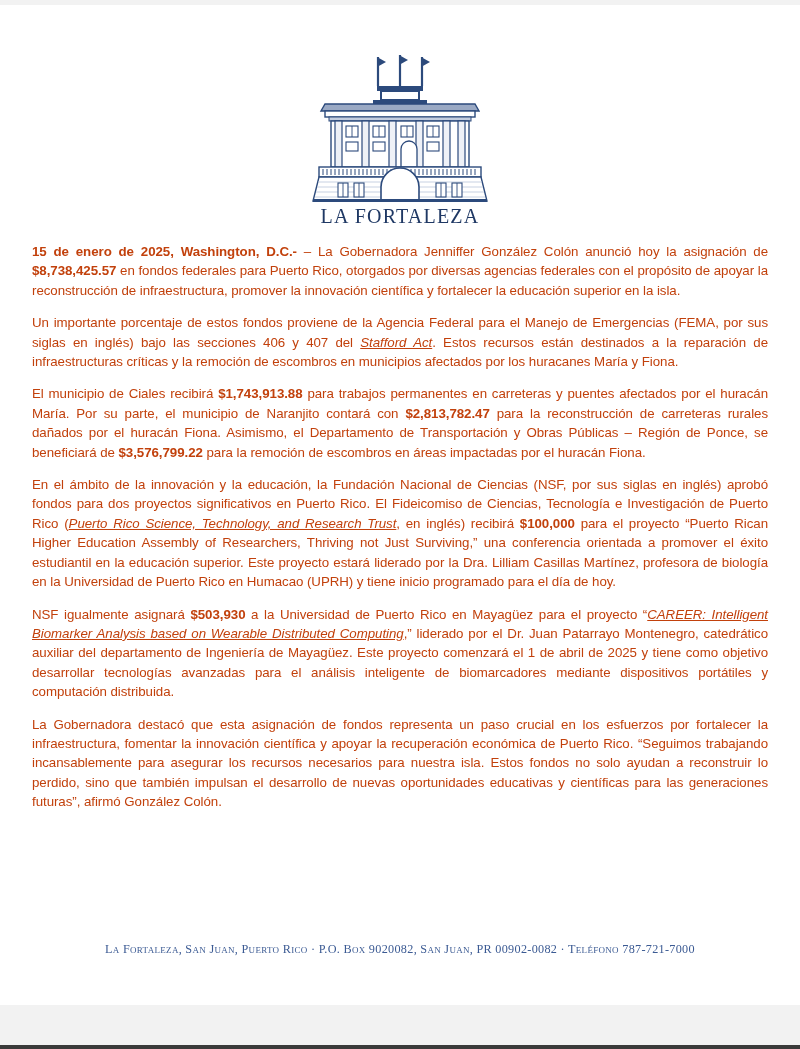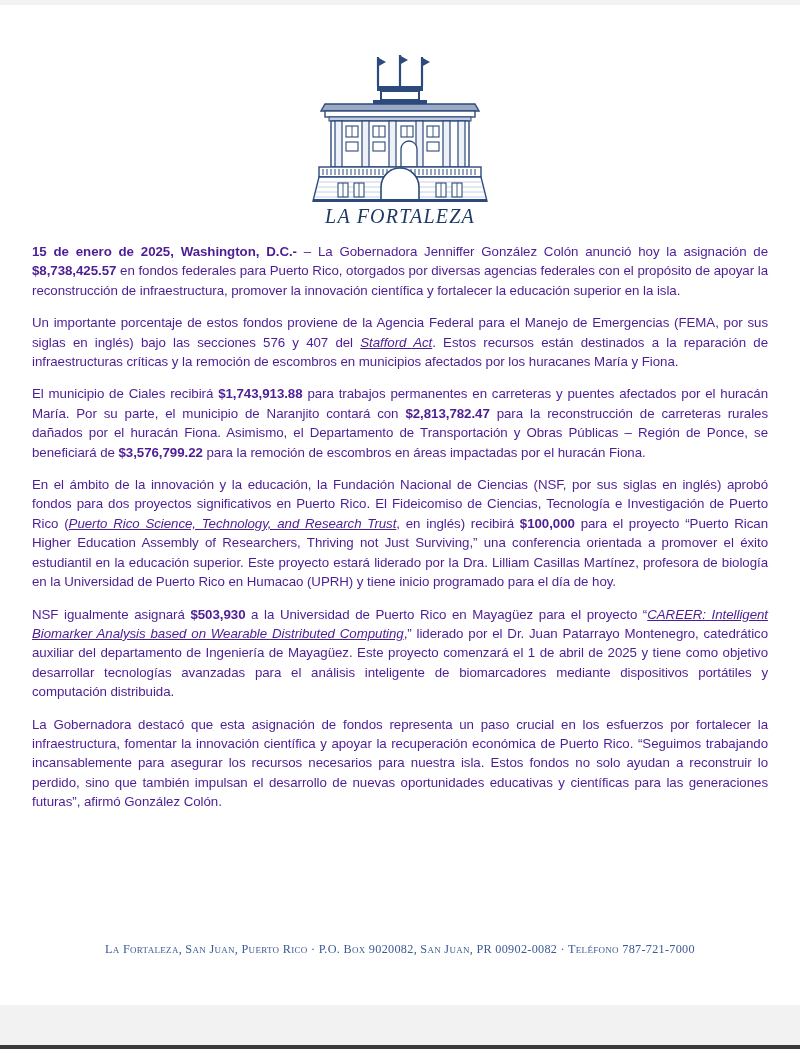--- a/index.html
+++ b/index.html
@@ -57,21 +57,20 @@
     align-items: center;
   }
   .logo-svg { display: block; }
   .logo-wordmark {
     margin-top: 2px;
     font-family: "Liberation Serif", serif;
     font-size: 20px;
     letter-spacing: 1.2px;
     color: #1f3864;
     font-weight: 400;
-    font-style: italic;
   }
 
   
   .headline {
     margin: 22px 36px 0 36px;
     text-align: center;
     font-size: 14.6px;
     font-weight: bold;
     line-height: 1.42;
     color: #111111;
@@ -80,21 +79,21 @@
 
   
   .body-wrap {
     margin: 14px 32px 0 32px;
   }
   p.para {
     margin: 0 0 13px 0;
     text-align: justify;
     font-size: 13.3px;
     line-height: 1.46;
-    color: #4c1d95;
+    color: #c2410c;
     letter-spacing: -0.05px;
   }
   p.para b, p.para strong { font-weight: bold; }
   p.para i, p.para em { font-style: italic; text-decoration: underline; }
   .endmark {
     display: inline-block;
     margin-left: 150px;
     letter-spacing: 0.5px;
   }
 
@@ -247,21 +246,21 @@
     </div>
 
 
     <div class="body-wrap">
 
       <p class="para">
         <b>15 de enero de 2025, Washington, D.C.-</b><span> – La Gobernadora Jenniffer González Colón anunció hoy la asignación de </span><b>$8,738,425.57</b><span> en fondos federales para Puerto Rico, otorgados por diversas agencias federales con el propósito de apoyar la reconstrucción de infraestructura, promover la innovación científica y fortalecer la educación superior en la isla.</span>
       </p>
 
       <p class="para">
-        <span>Un importante porcentaje de estos fondos proviene de la Agencia Federal para el Manejo de Emergencias (FEMA, por sus siglas en inglés) bajo las secciones 576 y 407 del </span><i>Stafford Act</i><span>. Estos recursos están destinados a la reparación de infraestructuras críticas y la remoción de escombros en municipios afectados por los huracanes María y Fiona.</span>
+        <span>Un importante porcentaje de estos fondos proviene de la Agencia Federal para el Manejo de Emergencias (FEMA, por sus siglas en inglés) bajo las secciones 406 y 407 del </span><i>Stafford Act</i><span>. Estos recursos están destinados a la reparación de infraestructuras críticas y la remoción de escombros en municipios afectados por los huracanes María y Fiona.</span>
       </p>
 
       <p class="para">
         <span>El municipio de Ciales recibirá </span><b>$1,743,913.88</b><span> para trabajos permanentes en carreteras y puentes afectados por el huracán María. Por su parte, el municipio de Naranjito contará con </span><b>$2,813,782.47</b><span> para la reconstrucción de carreteras rurales dañados por el huracán Fiona. Asimismo, el Departamento de Transportación y Obras Públicas – Región de Ponce, se beneficiará de </span><b>$3,576,799.22</b><span> para la remoción de escombros en áreas impactadas por el huracán Fiona.</span>
       </p>
 
       <p class="para">
         <span>En el ámbito de la innovación y la educación, la Fundación Nacional de Ciencias (NSF, por sus siglas en inglés) aprobó fondos para dos proyectos significativos en Puerto Rico. El Fideicomiso de Ciencias, Tecnología e Investigación de Puerto Rico (</span><i>Puerto Rico Science, Technology, and Research Trust</i><span>, en inglés) recibirá </span><b>$100,000</b><span> para el proyecto “Puerto Rican Higher Education Assembly of Researchers, Thriving not Just Surviving,” una conferencia orientada a promover el éxito estudiantil en la educación superior. Este proyecto estará liderado por la Dra. Lilliam Casillas Martínez, profesora de biología en la Universidad de Puerto Rico en Humacao (UPRH) y tiene inicio programado para el día de hoy.</span>
       </p>
 

